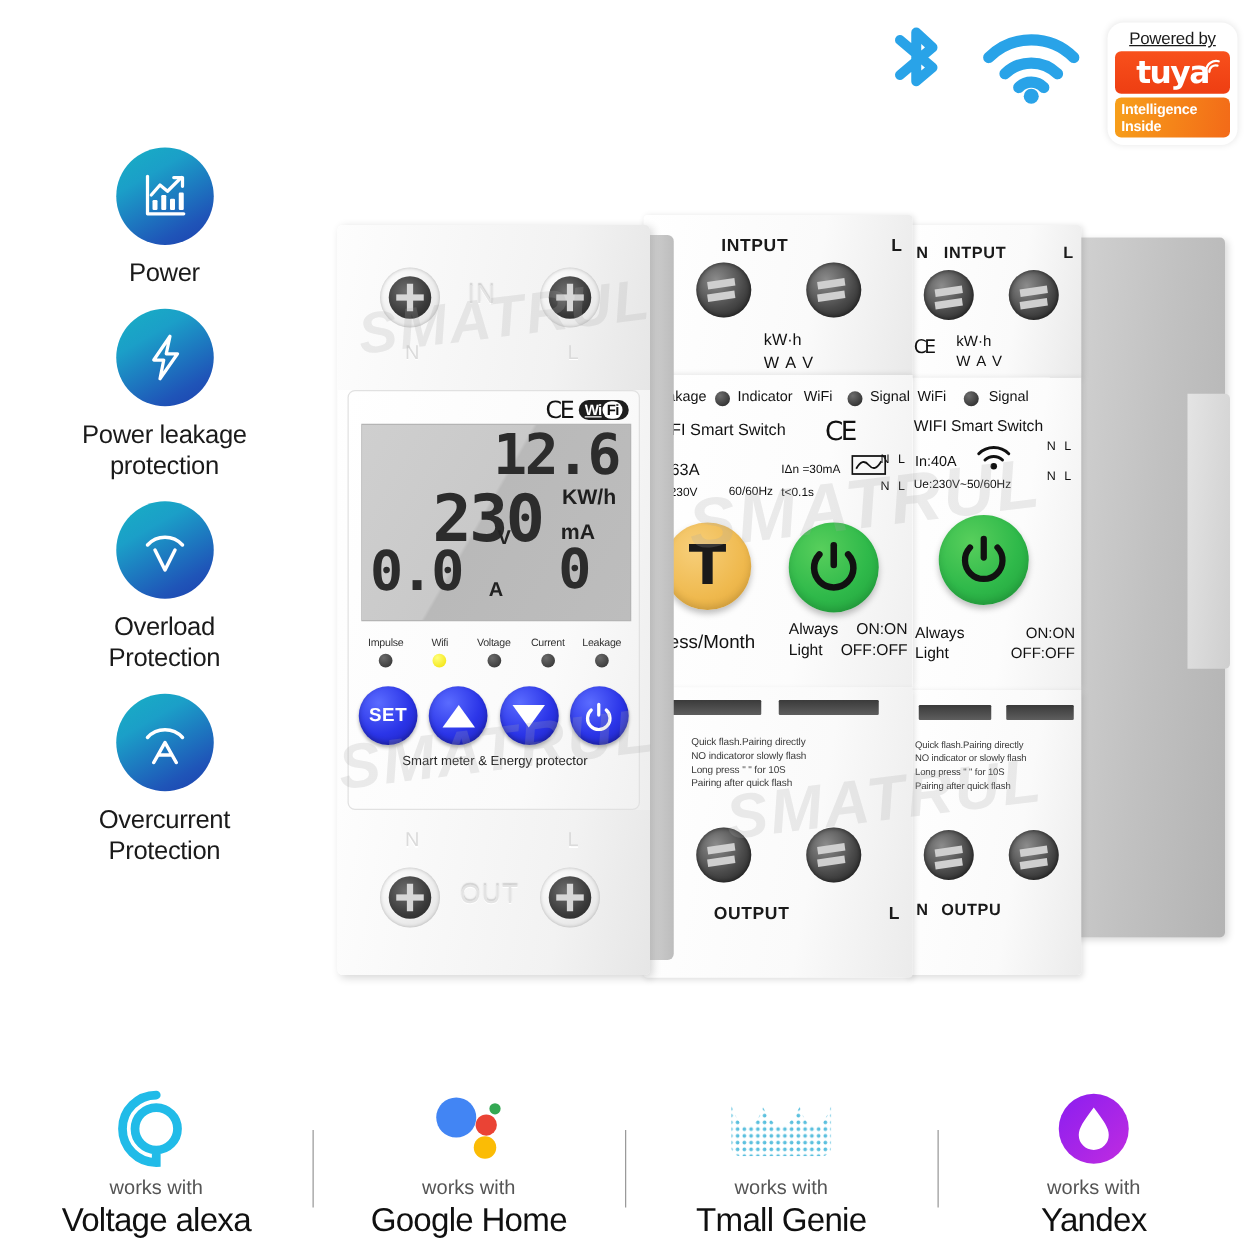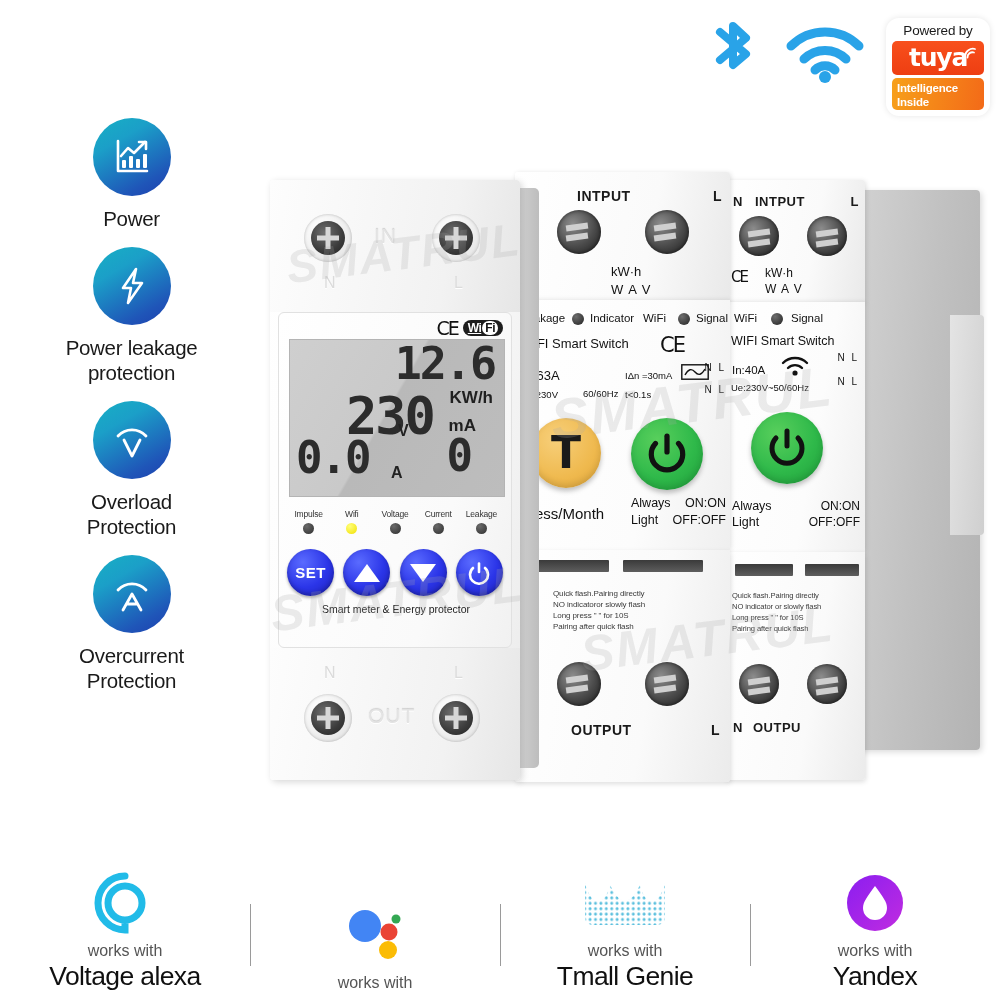--- a/index.html
+++ b/index.html
@@ -15,21 +15,21 @@
   
   .top-badges { position: absolute; top: 18px; right: 10px; display: flex; align-items: flex-start; gap: 18px; }
   .bt-icon { width: 58px; height: 62px; }
   .wifi-icon { width: 86px; height: 62px; margin-top: 4px;}
   .tuya-badge {
     width: 104px; height: 98px; background: #ffffff; border-radius: 13px;
     box-shadow: 0 0 6px rgba(0,0,0,0.10);
     display: flex; flex-direction: column; align-items: center;
     padding: 5px 6px 6px 6px;
   }
-  .tuya-powered { font-size: 13.5px; color: #1a1a1a; letter-spacing: -0.2px; line-height: 15px; }
+  .tuya-powered { font-size: 13.5px; color: #1a1a1a; letter-spacing: -0.2px; line-height: 15px; text-decoration: underline; }
   .tuya-main {
     width: 92px; height: 38px; margin-top: 3px;
     background: linear-gradient(180deg,#f8501c 0%, #ee3e12 100%);
     border-radius: 5px; display: flex; align-items: center; justify-content: center;
     position: relative;
   }
   .tuya-word { font-size: 25px; font-weight: bold; color: #fff; letter-spacing: -1.2px;
                font-family: "DejaVu Sans", sans-serif; line-height: 26px; }
   .tuya-sig { position: absolute; right: 7px; top: 6px; width: 14px; height: 12px; }
   .tuya-sub {
@@ -563,20 +563,21 @@
     <div class="work">
       <div class="work-logo">
         <svg width="62" height="56" viewBox="0 0 62 56">
           <circle cx="21" cy="19" r="16" fill="#4285f4"></circle>
           <circle cx="45" cy="25" r="8.5" fill="#ea4335"></circle>
           <circle cx="52" cy="12" r="4.5" fill="#34a853"></circle>
           <circle cx="44" cy="43" r="9" fill="#fbbc05"></circle>
         </svg>
       </div>
       <div class="work-sub">works with</div>
+      <div class="work-name">Google Home</div>
     </div>
 
     <div class="work">
       <div class="work-logo">
         <svg width="86" height="48" viewBox="0 0 86 48">
           <defs>
             <pattern id="dots" width="5.4" height="5.4" patternUnits="userSpaceOnUse">
               <circle cx="2.7" cy="2.7" r="1.5" fill="#5bc0de"></circle>
             </pattern>
             <clipPath id="genieclip">

